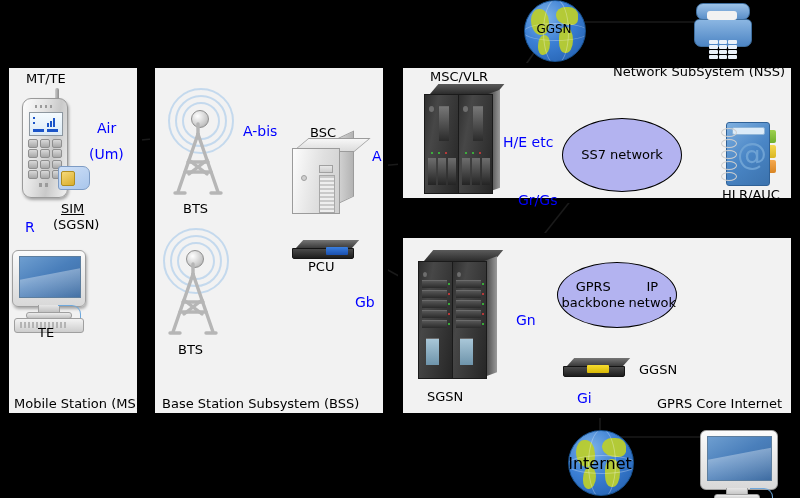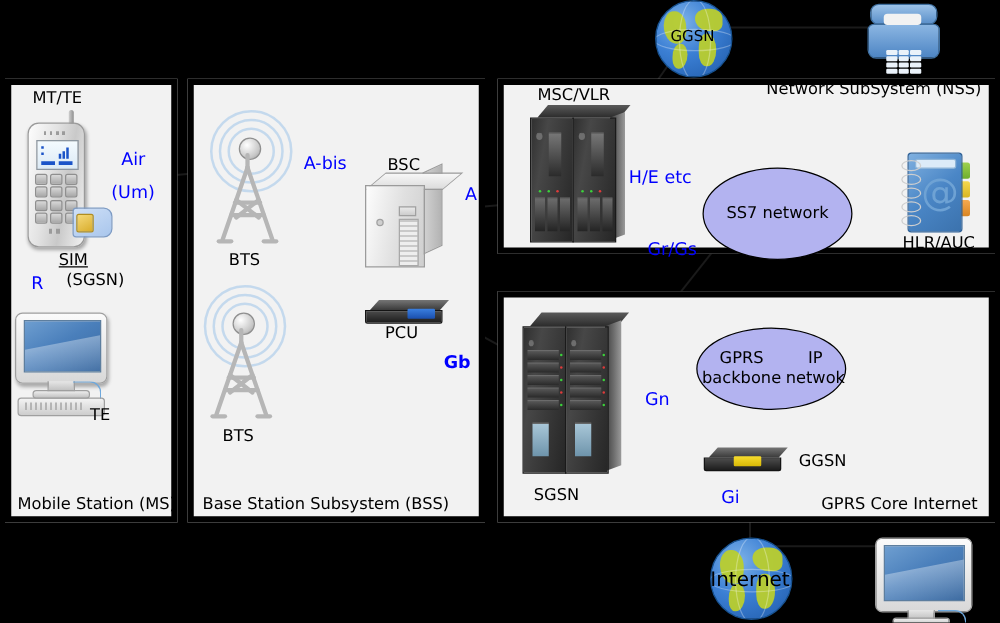--- a/index.html
+++ b/index.html
@@ -227,37 +227,37 @@
           <i></i>
           <i></i>
       </div>
       <div class="phone-foot"></div>
     </div>
     <div class="sim-card">
       <div class="sim-chip"></div>
     </div>
   </div>
   <div class="node-label" style="left:26px;top:72px;">MT/TE</div>
-  <div class="node-label" style="left:47px;top:202px;text-decoration:underline;">SIM</div>
+  <div class="node-label" style="left:61px;top:202px;text-decoration:underline;">SIM</div>
   <div class="node-label" style="left:53px;top:218px;">(SGSN)</div>
 
   <div class="icon" style="left:12px;top:250px;width:74px;height:84px;">
     <div class="mon-case">
       <div class="mon-screen">
         <div class="mon-glare"></div>
       </div>
     </div>
     <div class="mon-neck"></div>
     <div class="mon-base"></div>
     <div class="mouse-cord"></div>
     <div class="kbd">
       <div class="kbd-keys"></div>
     </div>
   </div>
-  <div class="node-label" style="left:38px;top:326px;margin-left:34px;">TE</div>
+  <div class="node-label" style="left:38px;top:326px;">TE</div>
 
   <div class="link-label" style="left:25px;top:219px;">R</div>
   <div class="link-label" style="left:97px;top:120px;">Air</div>
   <div class="link-label" style="left:89px;top:146px;">(Um)</div>
 
   <div class="icon" style="left:165px;top:90px;width:66px;height:110px;">
     <div class="tower-wave" style="left:3px;top:-2px;width:62px;height:62px;"></div>
     <div class="tower-wave" style="left:10px;top:5px;width:48px;height:48px;"></div>
     <div class="tower-wave" style="left:17px;top:12px;width:34px;height:34px;"></div>
     <div style="position:absolute;left:26px;top:20px;width:16px;height:16px;border-radius:50%;
@@ -316,21 +316,21 @@
 
   <div class="icon" style="left:292px;top:240px;width:64px;height:20px;">
     <div class="box-top"></div>
     <div class="box-front"></div>
     <div class="box-chip" style="left:34px;background:linear-gradient(180deg,#3a7fe0,#1a4fae);"></div>
   </div>
   <div class="node-label" style="left:308px;top:260px;">PCU</div>
 
   <div class="link-label" style="left:243px;top:123px;">A-bis</div>
   <div class="link-label" style="left:372px;top:148px;">A</div>
-  <div class="link-label" style="left:355px;top:282px;font-weight:bold;">Gb</div>
+  <div class="link-label" style="left:355px;top:294px;">Gb</div>
 
   <div class="rack" style="left:424px;top:84px;width:80px;height:116px;">
     <div class="rack-top" style="left:6px;top:0;width:66px;height:10px;
          transform:skewX(-40deg);transform-origin:bottom left;"></div>
     <div class="rack-side" style="left:64px;top:10px;width:12px;height:98px;
          transform:skewY(-20deg);transform-origin:top left;"></div>
     <div class="rack-face" style="left:0;top:10px;width:33px;height:98px;"></div>
     <div class="rack-face" style="left:34px;top:10px;width:33px;height:98px;"></div>
     <div class="slot" style="left:5px;top:22px;width:5px;height:5px;border-radius:50%;background:#6e6e6e;"></div>
     <div class="slot" style="left:39px;top:22px;width:5px;height:5px;border-radius:50%;background:#6e6e6e;"></div>
@@ -352,21 +352,21 @@
          background:linear-gradient(180deg,#6b6b6b,#242424);"></div>
     <div class="slot" style="left:38px;top:74px;width:8px;height:26px;
          background:linear-gradient(180deg,#6b6b6b,#242424);"></div>
     <div class="slot" style="left:48px;top:74px;width:8px;height:26px;
          background:linear-gradient(180deg,#6b6b6b,#242424);"></div>
     <div class="slot" style="left:58px;top:74px;width:8px;height:26px;
          background:linear-gradient(180deg,#6b6b6b,#242424);"></div>
   </div>
   <div class="node-label" style="left:430px;top:70px;">MSC/VLR</div>
 
-  <div class="cloud" style="left:562px;top:134px;width:118px;height:72px;justify-content:center;">
+  <div class="cloud" style="left:562px;top:118px;width:118px;height:72px;justify-content:center;">
     <span>SS7 network</span>
   </div>
 
   <div class="icon" style="left:718px;top:122px;width:62px;height:64px;">
     <div class="ab-tab" style="top:8px;background:linear-gradient(180deg,#9ed14f,#6fae2c);left:46px;"></div>
     <div class="ab-tab" style="top:23px;background:linear-gradient(180deg,#f5d84f,#d9b623);left:46px;"></div>
     <div class="ab-tab" style="top:38px;background:linear-gradient(180deg,#f5a94f,#d98523);left:46px;"></div>
     <div class="ab-body">
       <div class="ab-head"></div>
       <div class="ab-at">@</div>

